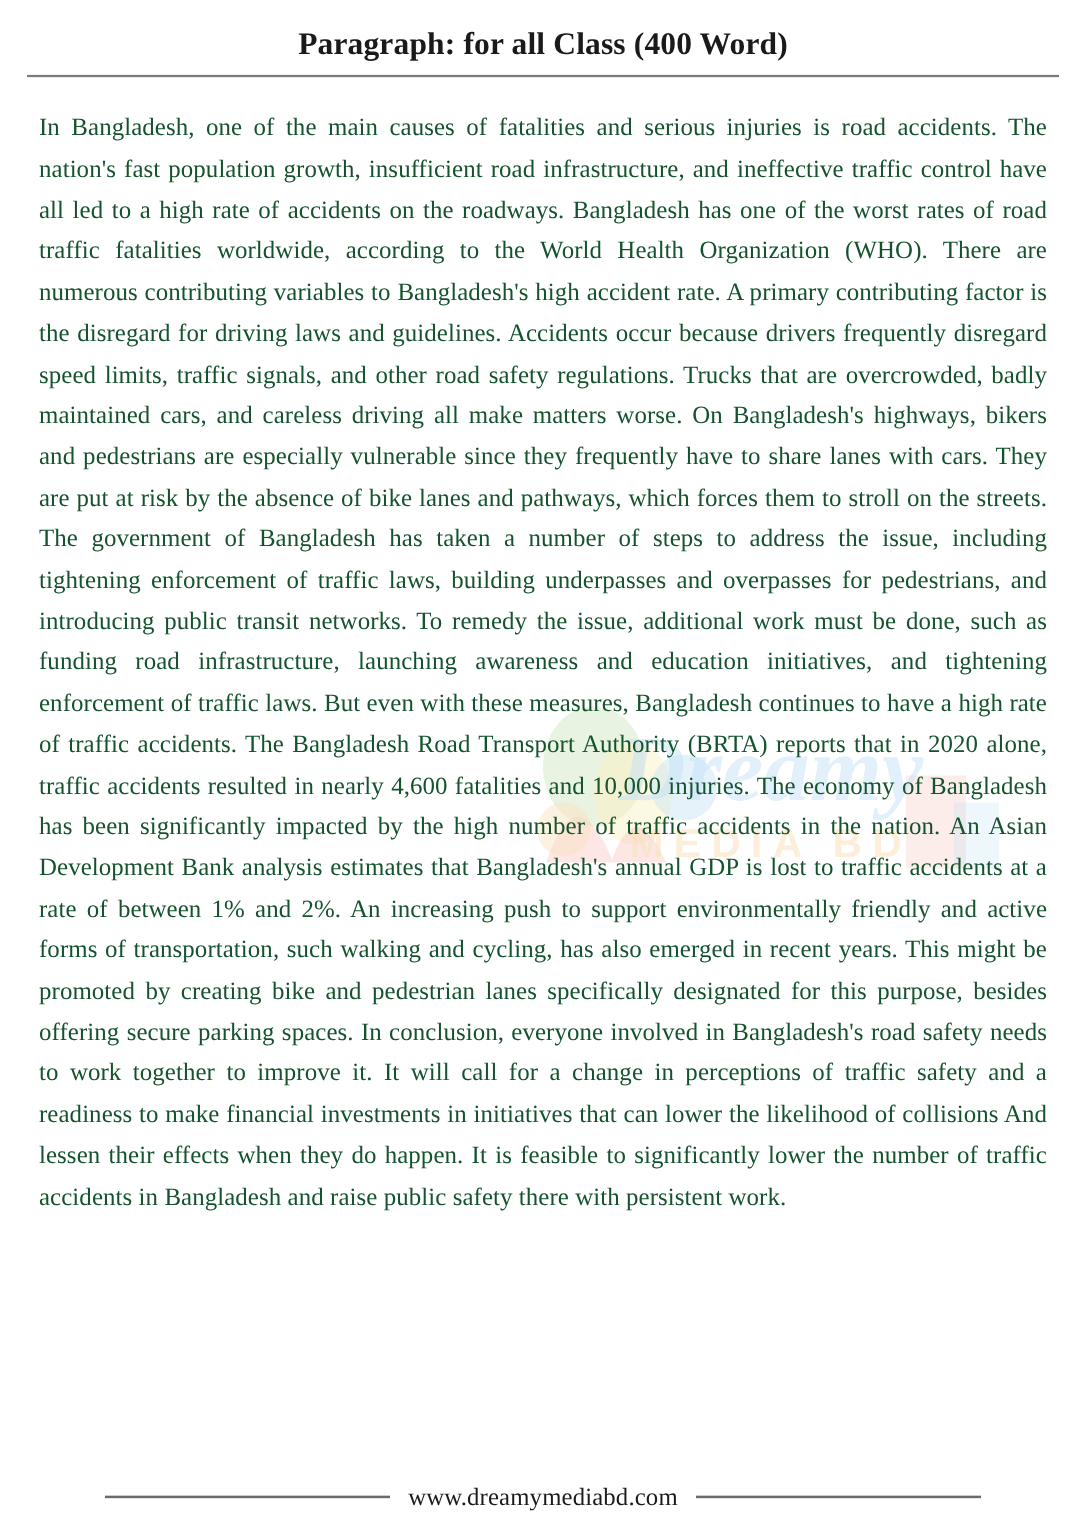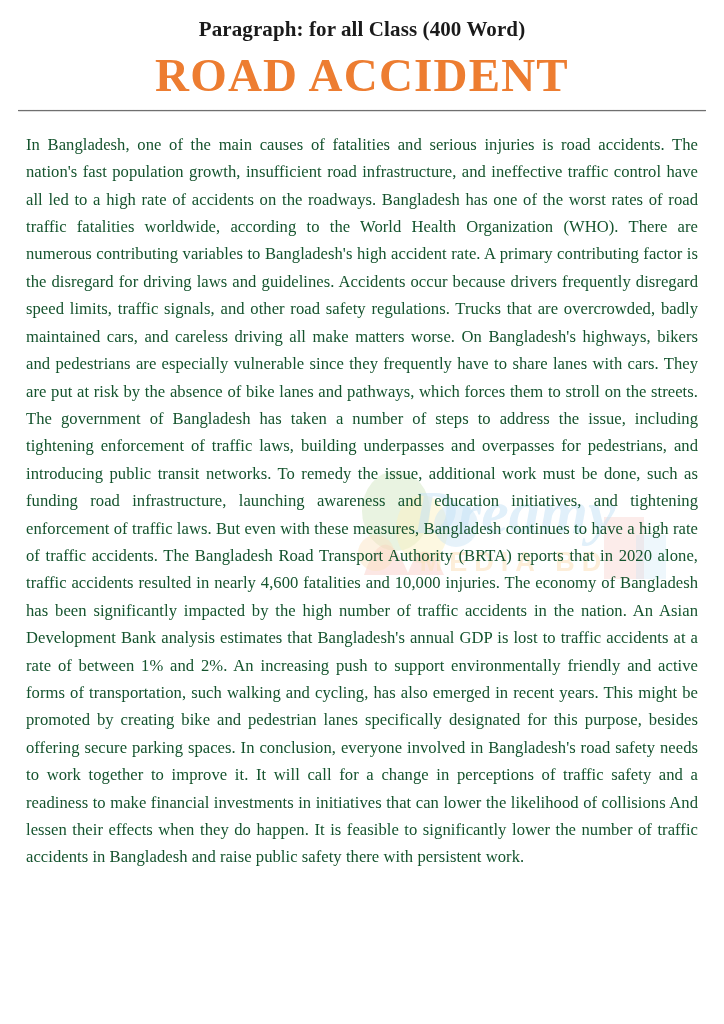--- a/index.html
+++ b/index.html
@@ -109,21 +109,20 @@
     letter-spacing: 0.1px;
   }
 </style>
 </head>
 <body>
 
 <div id="page">
 
   <div id="header">
     <div id="kicker">Paragraph: for all Class (400 Word)</div>
-    <div id="main-title">ROAD ACCIDENT</div>
     <div id="title-rule"></div>
   </div>
 
   <div id="watermark">
     <svg width="420" height="150" viewBox="0 0 420 150">
       <g>
         <ellipse cx="92" cy="56" rx="34" ry="40" fill="#7ab648" opacity="0.55"></ellipse>
         <ellipse cx="118" cy="74" rx="26" ry="34" fill="#f3d23b" opacity="0.5"></ellipse>
         <path d="M60 120 Q80 60 104 118 Q120 74 140 120 Z" fill="#e8503a" opacity="0.45"></path>
         <circle cx="152" cy="70" r="22" fill="#4aa3df" opacity="0.45"></circle>
@@ -133,14 +132,19 @@
       </g>
       <text x="210" y="78" text-anchor="middle" font-family="'Liberation Serif', serif" font-size="62" font-style="italic" font-weight="bold" fill="#4aa3df" opacity="0.55">Dreamy</text>
       <text x="210" y="116" text-anchor="middle" font-family="'Liberation Sans', sans-serif" font-size="27" font-weight="bold" letter-spacing="7" fill="#f0a030" opacity="0.6">MEDIA BD</text>
     </svg>
   </div>
 
   <div id="body-wrap">
     <p id="article">In Bangladesh, one of the main causes of fatalities and serious injuries is road accidents. The nation's fast population growth, insufficient road infrastructure, and ineffective traffic control have all led to a high rate of accidents on the roadways. Bangladesh has one of the worst rates of road traffic fatalities worldwide, according to the World Health Organization (WHO). There are numerous contributing variables to Bangladesh's high accident rate. A primary contributing factor is the disregard for driving laws and guidelines. Accidents occur because drivers frequently disregard speed limits, traffic signals, and other road safety regulations. Trucks that are overcrowded, badly maintained cars, and careless driving all make matters worse. On Bangladesh's highways, bikers and pedestrians are especially vulnerable since they frequently have to share lanes with cars. They are put at risk by the absence of bike lanes and pathways, which forces them to stroll on the streets. The government of Bangladesh has taken a number of steps to address the issue, including tightening enforcement of traffic laws, building underpasses and overpasses for pedestrians, and introducing public transit networks. To remedy the issue, additional work must be done, such as funding road infrastructure, launching awareness and education initiatives, and tightening enforcement of traffic laws. But even with these measures, Bangladesh continues to have a high rate of traffic accidents. The Bangladesh Road Transport Authority (BRTA) reports that in 2020 alone, traffic accidents resulted in nearly 4,600 fatalities and 10,000 injuries. The economy of Bangladesh has been significantly impacted by the high number of traffic accidents in the nation. An Asian Development Bank analysis estimates that Bangladesh's annual GDP is lost to traffic accidents at a rate of between 1% and 2%. An increasing push to support environmentally friendly and active forms of transportation, such walking and cycling, has also emerged in recent years. This might be promoted by creating bike and pedestrian lanes specifically designated for this purpose, besides offering secure parking spaces. In conclusion, everyone involved in Bangladesh's road safety needs to work together to improve it. It will call for a change in perceptions of traffic safety and a readiness to make financial investments in initiatives that can lower the likelihood of collisions And lessen their effects when they do happen. It is feasible to significantly lower the number of traffic accidents in Bangladesh and raise public safety there with persistent work.</p>
   </div>
 
+  <div id="footer">
+    <span class="rule"></span>
+    <span id="footer-text">www.dreamymediabd.com</span>
+    <span class="rule"></span>
+  </div>
 
 </div>
 
 </body></html>

